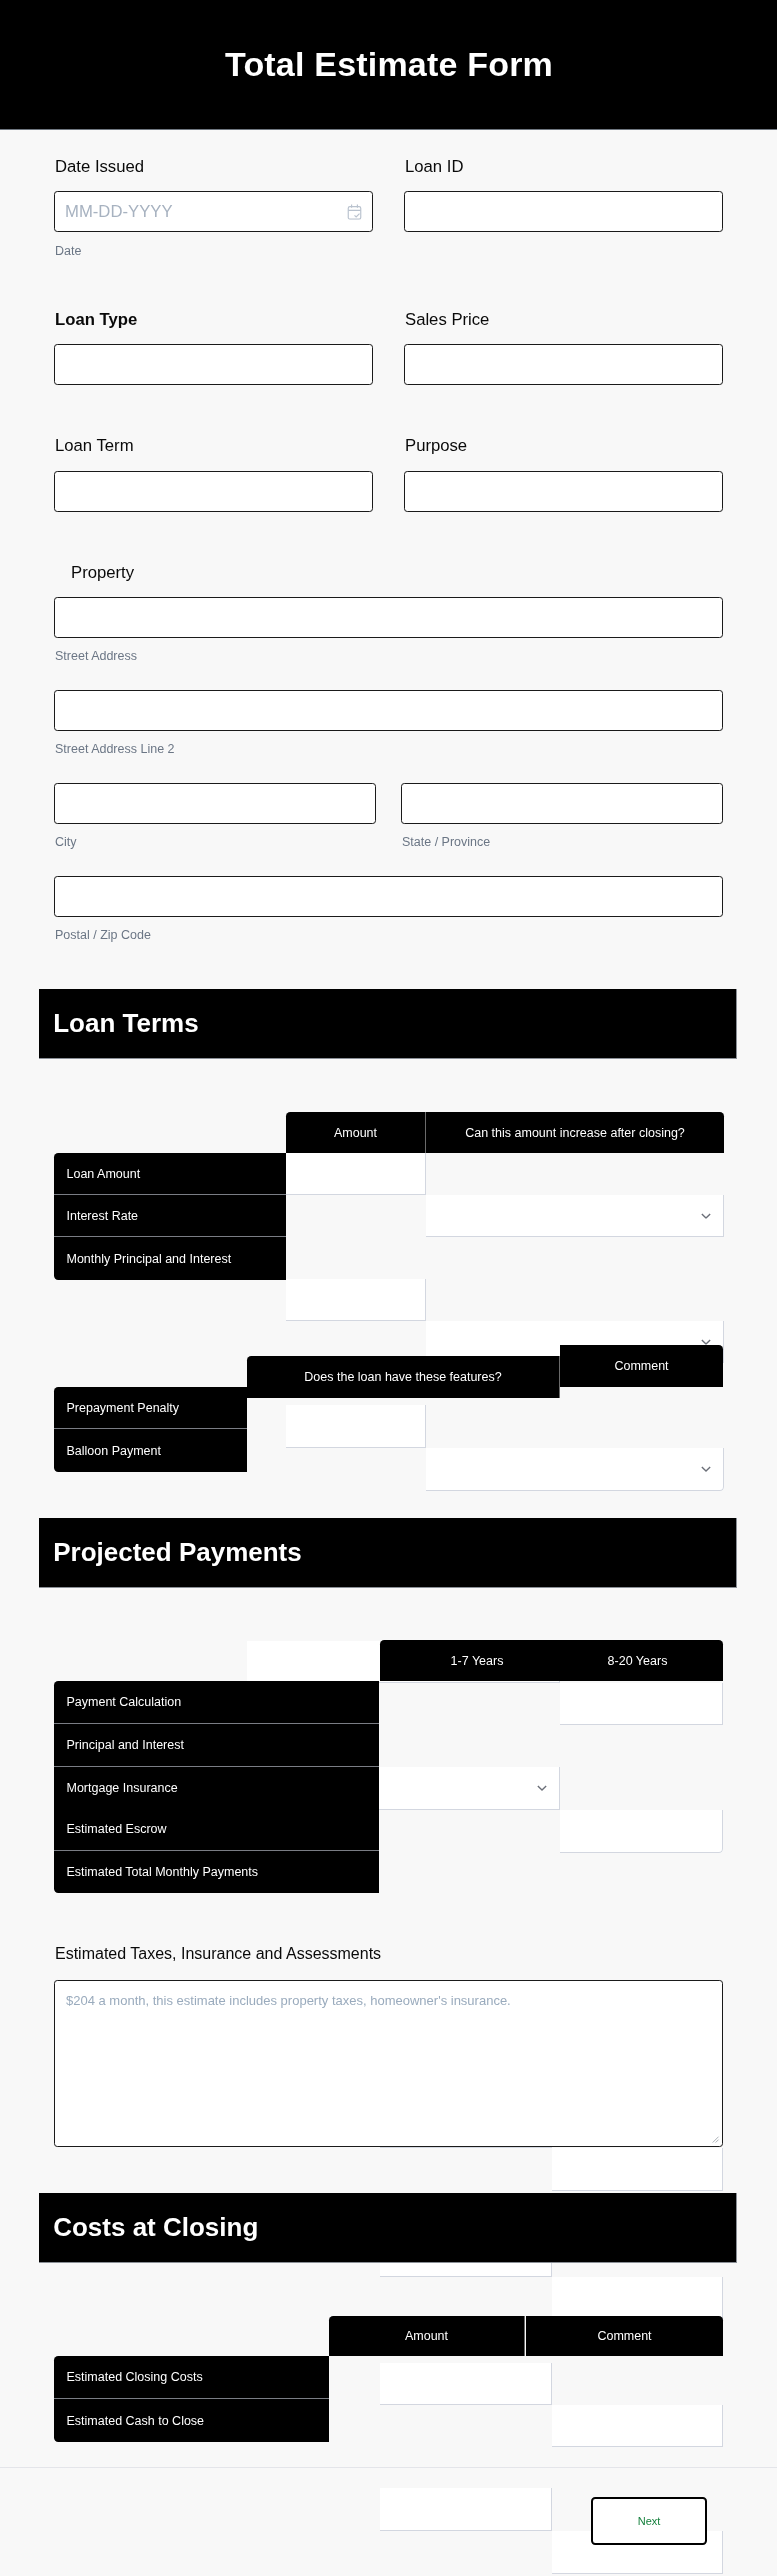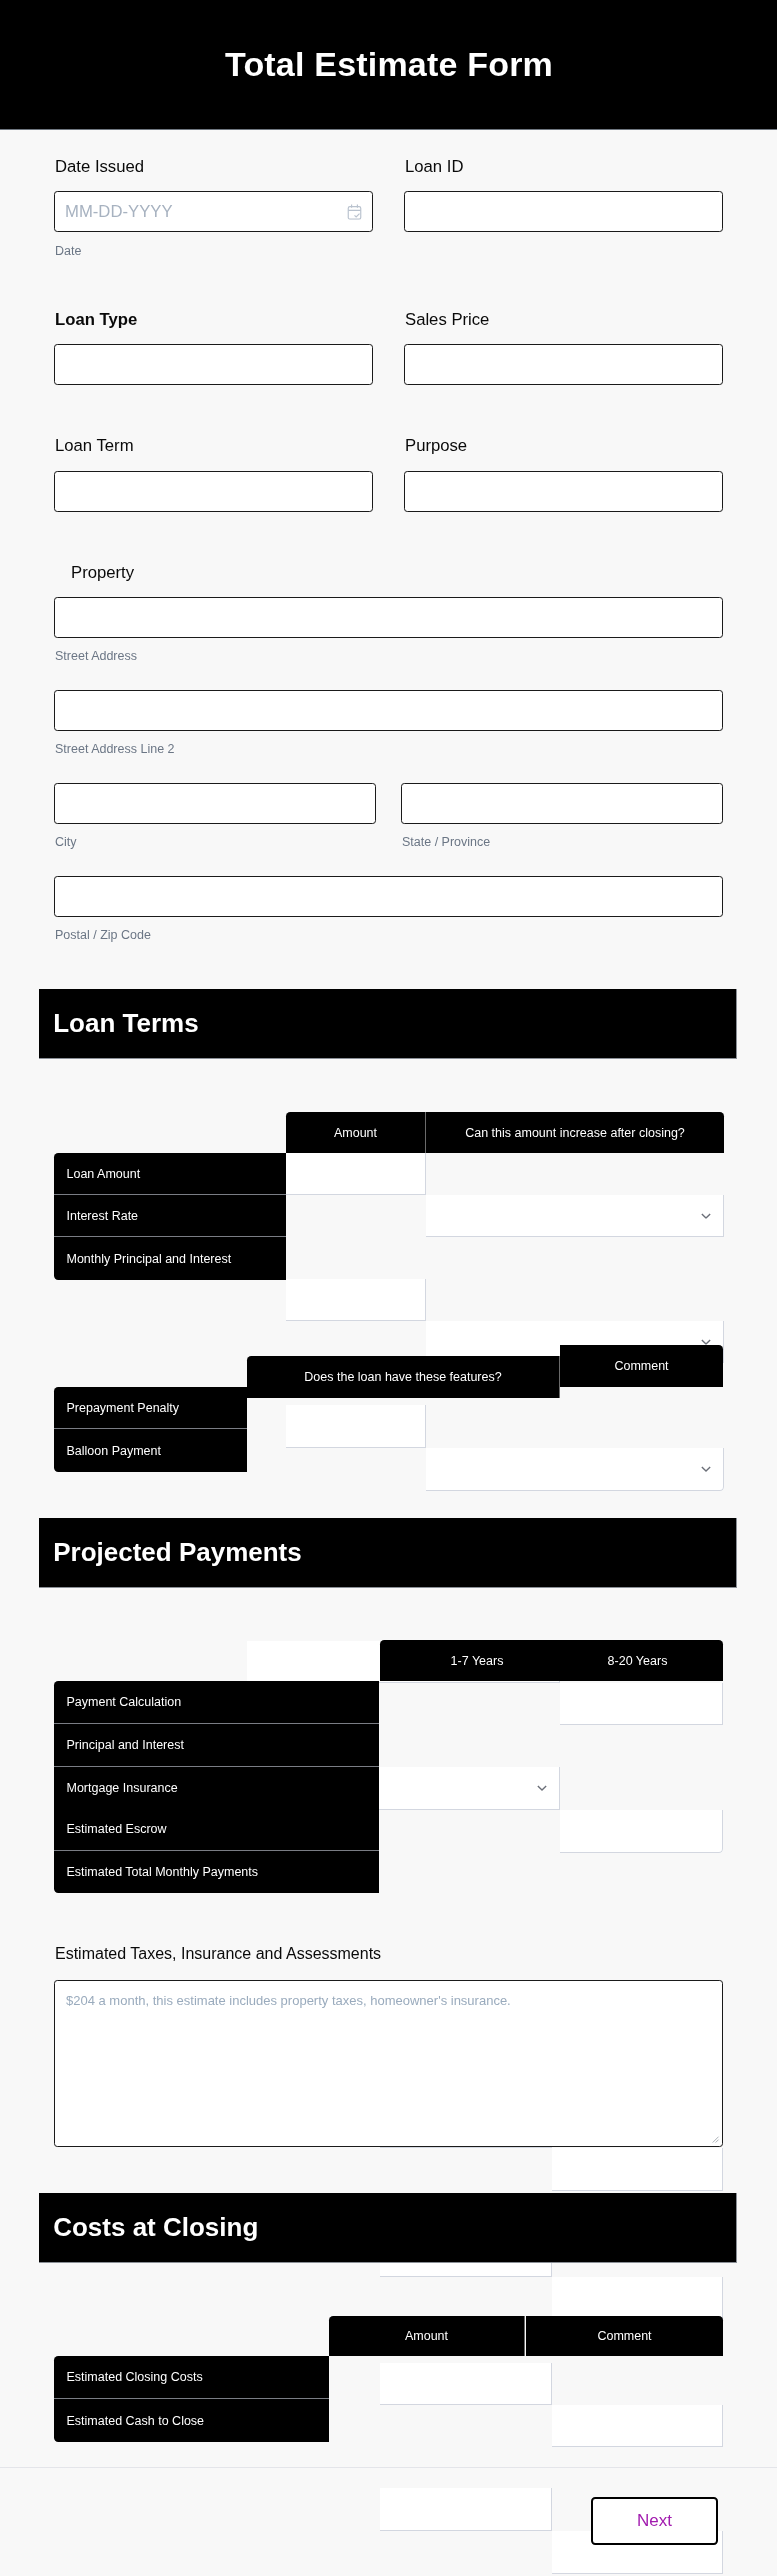--- a/index.html
+++ b/index.html
@@ -22,21 +22,21 @@
   .rl.first { border-top-left-radius: 4.2px; }
   .rl.lastrow { border-bottom-left-radius: 4.2px; border-bottom: none; }
   .cell { background: #fff; border-right: 0.8px solid #d3d7e0; border-bottom: 0.8px solid #d3d7e0; height: 42px; position: relative; }
   .cell.rightmost { border-right: 0.8px solid #d3d7e0; }
   .cell.br { border-bottom-right-radius: 4.2px; }
   .chev { position: absolute; right: 11.7px; top: 50%; transform: translateY(-50%); width: 10px; height: 6.7px; }
   .textarea { background: #fff; border: 1.3px solid #1a1a1a; border-radius: 3.3px; }
   .ta-ph { position: absolute; left: 11px; top: 11.7px; font-size: 13px; color: #9aabbd; }
   .resize { position: absolute; right: 2.5px; bottom: 2.5px; width: 8.4px; height: 8.4px; }
   .footer-line { left: 0; top: 2467px; width: 778px; height: 0.8px; background: #e4e5ea; }
-  .next-btn { left: 591px; top: 2497px; width: 127px; height: 48px; background: #fff; border: 2.1px solid #000; border-radius: 4.2px; display: flex; align-items: center; justify-content: center; font-size: 17px; color: #a21caf; }
+  .next-btn { left: 591px; top: 2497px; width: 116px; height: 48px; background: #fff; border: 2.1px solid #000; border-radius: 4.2px; display: flex; align-items: center; justify-content: center; font-size: 11px; color: #15803d; }
 </style>
 </head>
 <body>
 
 <div class="page">
 
   <div class="abs form-header">
     <div class="form-title">Total Estimate Form</div>
   </div>
 

